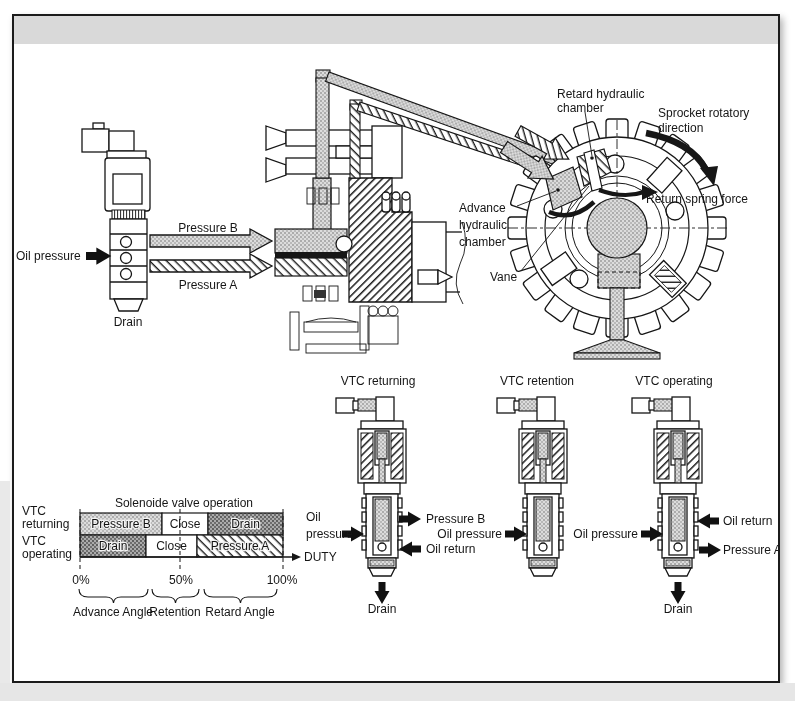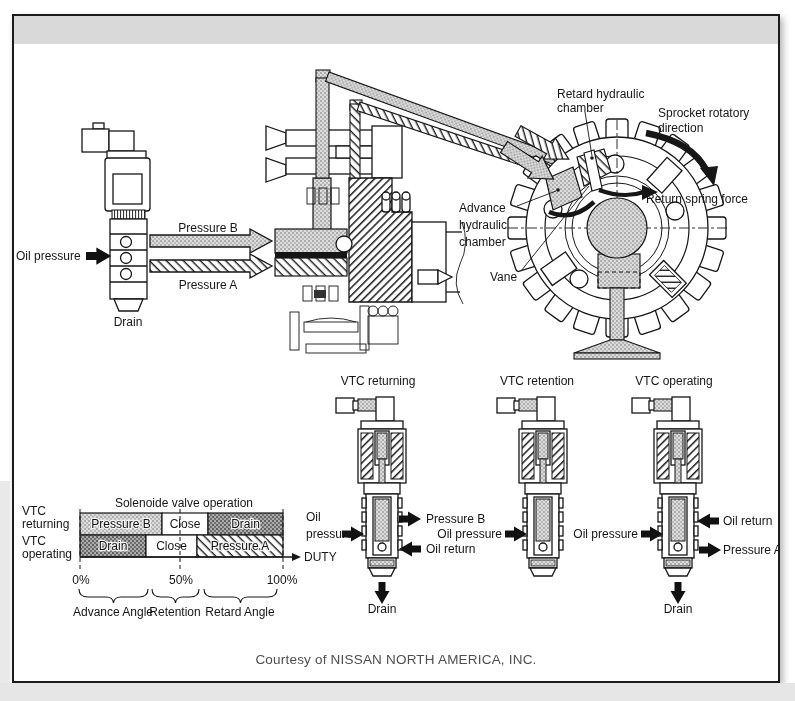--- a/index.html
+++ b/index.html
@@ -354,17 +354,16 @@
       <use href="#portArrow" transform="translate(719,521) rotate(180)"></use>
       <use href="#portArrow" transform="translate(699,550)"></use>
       <use href="#portArrow" transform="translate(678,582) rotate(90)"></use>
     </g>
     <text class="t" x="638" y="538" text-anchor="end">Oil pressure</text>
     <text class="t" x="723" y="525">Oil return</text>
     <text class="t" x="723" y="554">Pressure A</text>
     <text class="t" x="678" y="613" text-anchor="middle">Drain</text>
   </svg>
 
-  <div class="courtesy">Courtesy of NISSAN NORTH AMERICA, INC.</div>
 </div>
 
 <div class="left-strip"></div>
 <div class="bottom-strip"></div>
 
 </body></html>

